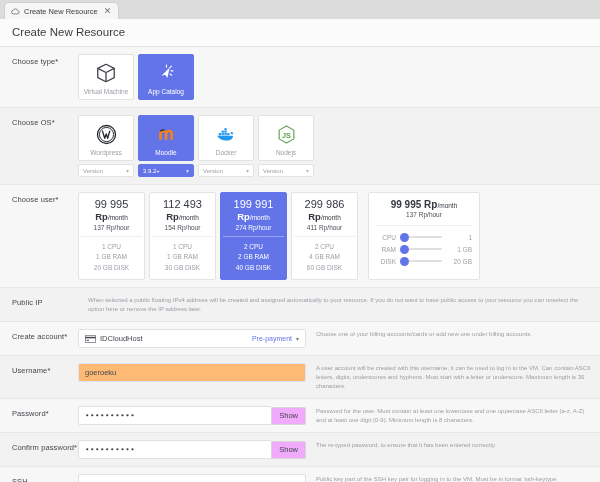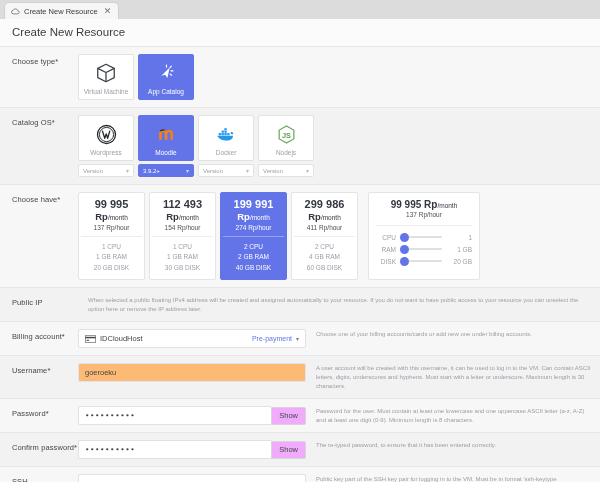--- a/index.html
+++ b/index.html
@@ -96,21 +96,21 @@
   .caret { font-size: 6px; opacity: .7; font-family: "DejaVu Sans", sans-serif; }
 
   
   .sizes { display: flex; gap: 4px; align-items: stretch; }
   .size-card {
     width: 67px; background: #ffffff; border: 1px solid #e4e4e4;
     border-radius: 2px; text-align: center; padding: 5px 2px 0;
     display: flex; flex-direction: column;
   }
   .size-card.sel { background: #6274e8; border-color: #6274e8; }
-  .sc-price { font-size: 11px; font-weight: bold; color: #33373f; line-height: 1.15; }
+  .sc-price { font-size: 11px; font-weight: normal; color: #33373f; line-height: 1.15; }
   .sc-unit { font-size: 9.5px; font-weight: bold; color: #33373f; line-height: 1.3; }
   .sc-unit small { font-size: 6.5px; font-weight: normal; }
   .sc-hour { font-size: 6.5px; color: #4c4f57; margin-top: 1px; }
   .size-card.sel .sc-price, .size-card.sel .sc-unit, .size-card.sel .sc-hour { color: #ffffff; }
   .sc-spec {
     margin-top: 5px; padding: 5px 0 6px;
     border-top: 1px solid #ededed;
     font-size: 6.5px; color: #9a9ea6; line-height: 1.6; flex: 1 1 auto;
   }
   .size-card.sel .sc-spec { color: #ffffff; border-top-color: rgba(255,255,255,.35); }
@@ -215,21 +215,21 @@
               </svg>
             </div>
             <div class="tile-label">App Catalog</div>
           </div>
         </div>
       </div>
       <div class="row-help"></div>
     </div>
 
     <div class="row alt">
-      <div class="row-label">Catalog OS*</div>
+      <div class="row-label">Choose OS*</div>
       <div style="flex:0 0 250px;">
         <div class="tiles">
 
           <div class="os-col">
             <div class="tile">
               <div class="tile-ico">
                 <svg width="21" height="21" viewBox="0 0 24 24">
                   <circle cx="12" cy="12" r="10.3" fill="none" stroke="#23282d" stroke-width="1.5"></circle>
                   <circle cx="12" cy="12" r="8.1" fill="none" stroke="#23282d" stroke-width="1.1"></circle>
                   <path d="M7.4 8.1 10 16.3l1.7-5 1.6 5 2.4-8.2" fill="none" stroke="#23282d" stroke-width="1.5" stroke-linejoin="round" stroke-linecap="round"></path>
@@ -299,21 +299,21 @@
               <span class="caret">▾</span>
             </div>
           </div>
 
         </div>
       </div>
       <div class="row-help"></div>
     </div>
 
     <div class="row">
-      <div class="row-label">Choose have*</div>
+      <div class="row-label">Choose user*</div>
       <div style="flex:1 1 auto;">
         <div class="sizes">
 
           <div class="size-card">
             <div class="sc-price">99 995</div>
             <div class="sc-unit"><span>Rp</span><small>/month</small></div>
             <div class="sc-hour">137 Rp/hour</div>
             <div class="sc-spec">
               <div>1 CPU</div>
               <div>1 GB RAM</div>
@@ -385,21 +385,21 @@
         </div>
       </div>
     </div>
 
     <div class="row alt">
       <div class="row-label">Public IP</div>
       <div class="row-help">When selected a public floating IPv4 address will be created and assigned automatically to your resource. If you do not want to have public access to your resource you can unselect the option here or remove the IP address later.</div>
     </div>
 
     <div class="row">
-      <div class="row-label">Billing account*</div>
+      <div class="row-label">Create account*</div>
       <div class="row-field">
         <div class="input select">
           <svg class="card-ico" viewBox="0 0 22 16">
             <rect x="0.6" y="0.6" width="20.8" height="14.8" rx="1.6" fill="none" stroke="#43464d" stroke-width="1.4"></rect>
             <rect x="0.6" y="3.6" width="20.8" height="3" fill="#43464d"></rect>
             <rect x="3" y="9.6" width="5" height="2" fill="#43464d"></rect>
           </svg>
           <span class="sel-name">IDCloudHost</span>
           <span class="sel-tag">Pre-payment</span>
           <span class="caret">▾</span>

